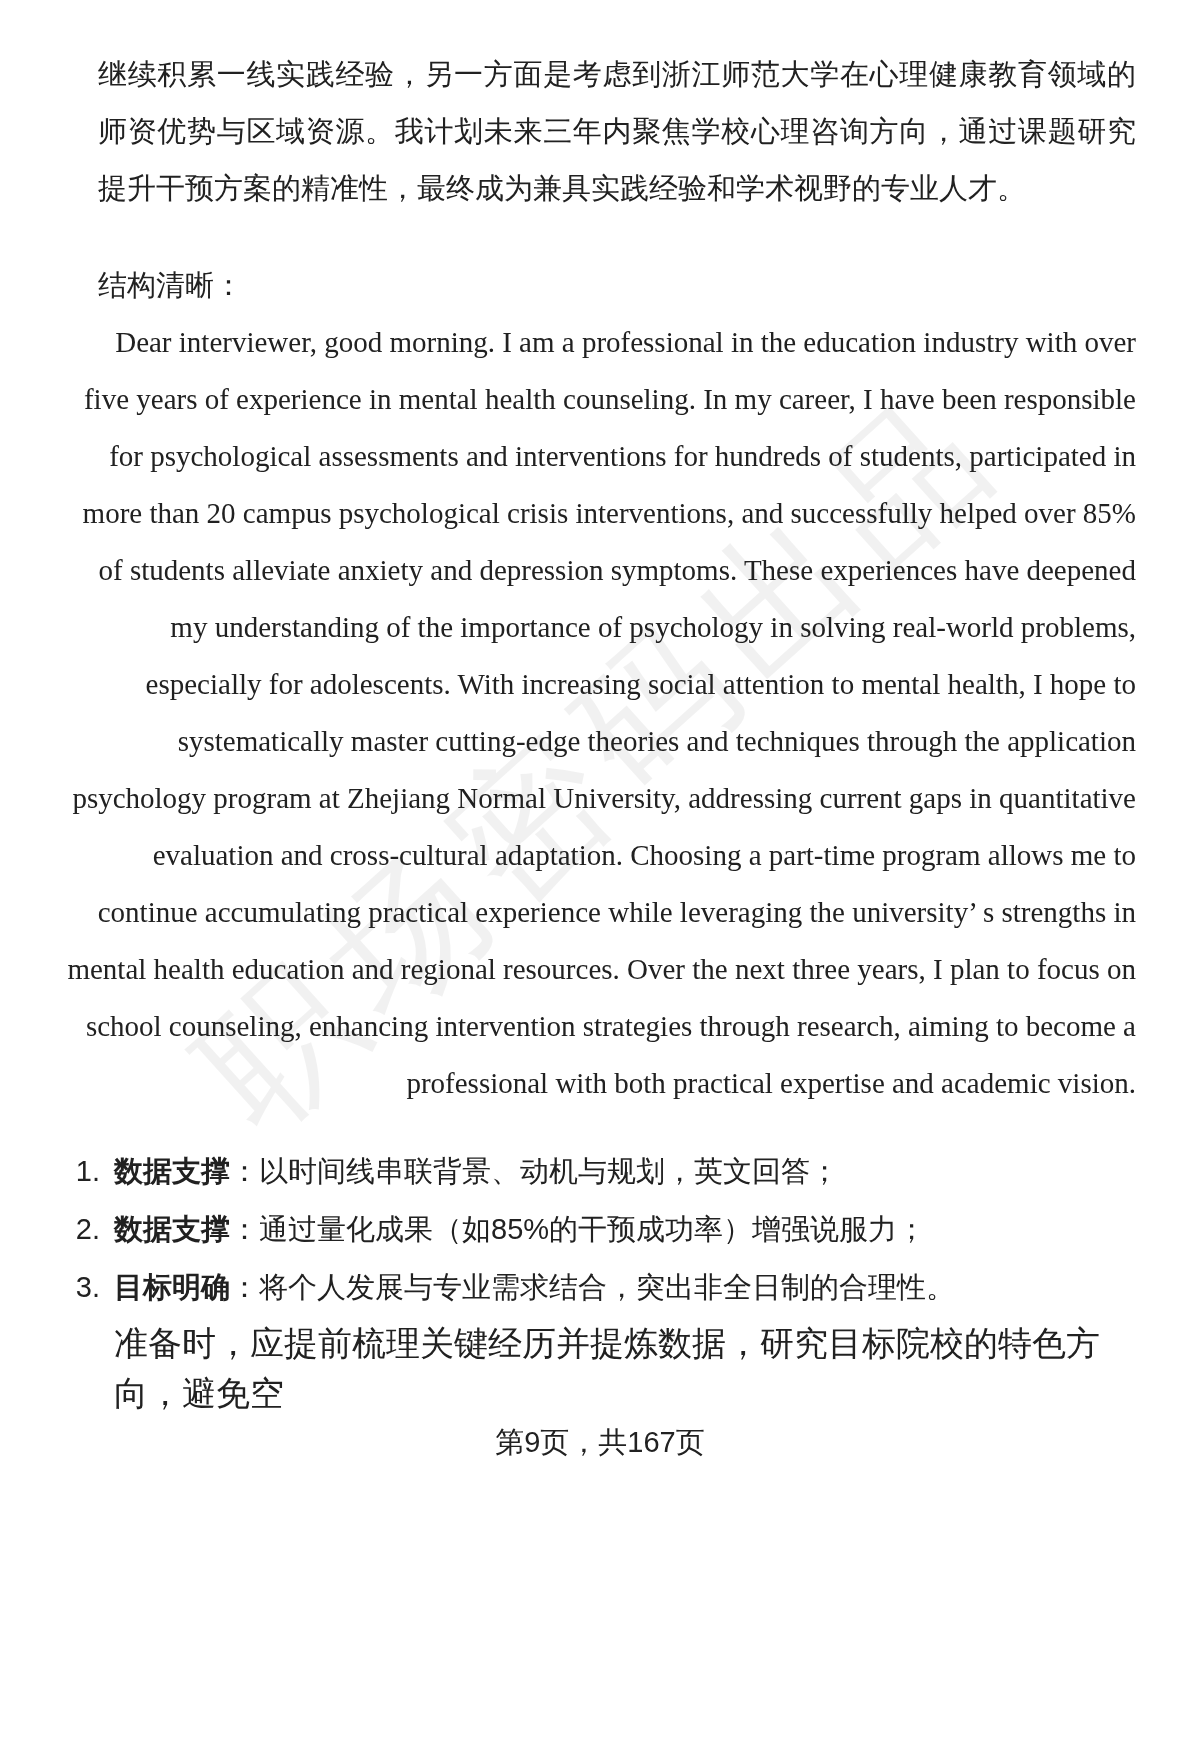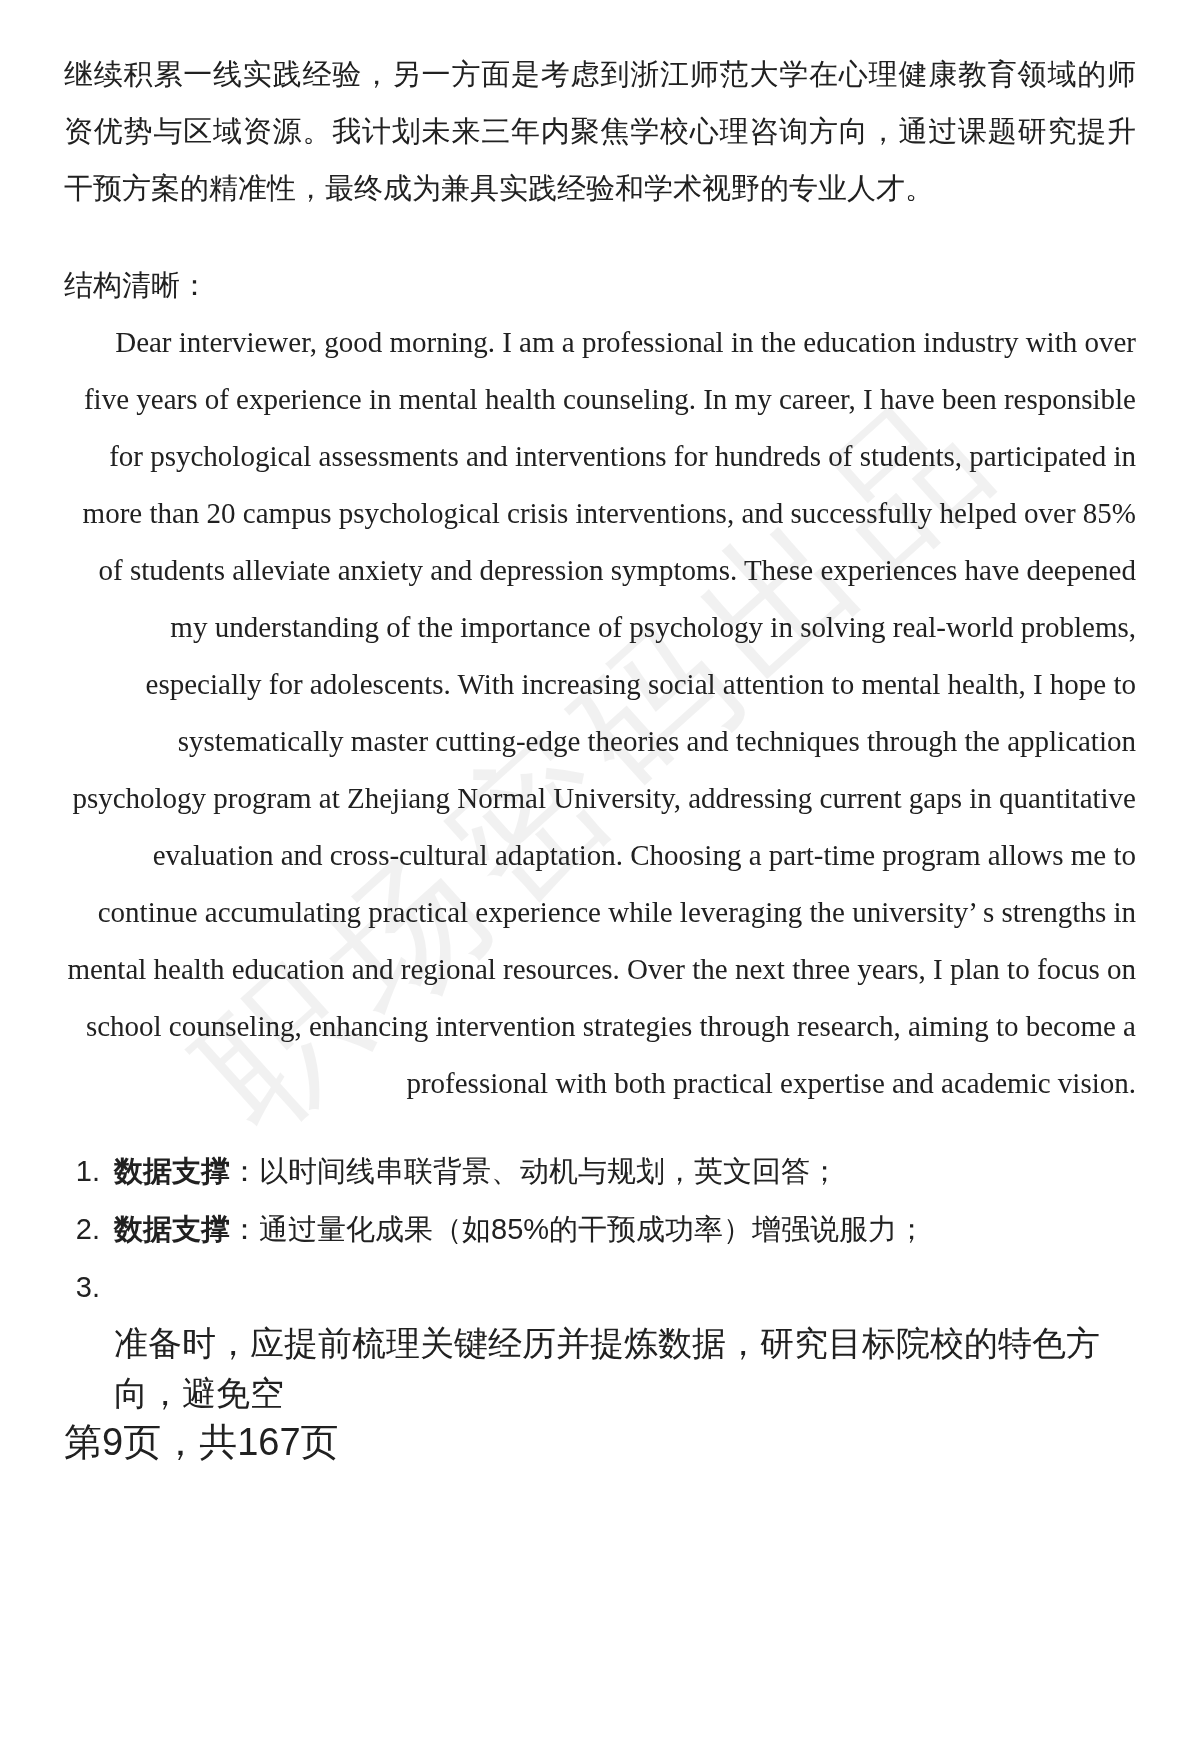--- a/index.html
+++ b/index.html
@@ -28,21 +28,21 @@
   }
   .content {
     position: relative;
     z-index: 1;
     padding: 46px 64px 0 64px;
   }
   .para {
     font-size: 29px;
     line-height: 57px;
   }
-  .cn { text-align: justify; }
+  .cn { text-align: justify; margin-left: 34px; }
   .en { text-align: right; font-family: Liberation Serif, serif; }
   .answer-label { margin-top: 40px; }
   .tips-heading { margin-top: 28px; }
   .tips-list { margin-top: 30px; }
   .tip {
     display: flex;
     align-items: flex-start;
     font-size: 29px;
     line-height: 58px;
   }
@@ -54,21 +54,22 @@
   }
   .tip-text strong { font-weight: 700; }
   .closing {
     margin-top: 2px;
     padding-left: 50px;
     font-size: 34px;
     line-height: 50px;
   }
   .footer {
     margin-top: 2px;
-    font-size: 38px;
+    text-align: center;
+    font-size: 29px;
     line-height: 44px;
   }
 </style>
 </head>
 <body>
 
 <div class="page">
 
   <div class="watermark">职场密码出品</div>
 
@@ -85,20 +86,21 @@
         <div class="tip">
           <span class="tip-num">1.</span>
           <span class="tip-text"><strong>数据支撑</strong><span>：以时间线串联背景、动机与规划，英文回答；</span></span>
         </div>
         <div class="tip">
           <span class="tip-num">2.</span>
           <span class="tip-text"><strong>数据支撑</strong><span>：通过量化成果（如85%的干预成功率）增强说服力；</span></span>
         </div>
         <div class="tip">
           <span class="tip-num">3.</span>
+          <span class="tip-text"><strong>目标明确</strong><span>：将个人发展与专业需求结合，突出非全日制的合理性。</span></span>
         </div>
       </div>
 
     <p class="closing">准备时，应提前梳理关键经历并提炼数据，研究目标院校的特色方向，避免空</p>
 
     <div class="footer">第9页，共167页</div>
 
   </div>
 </div>
 

